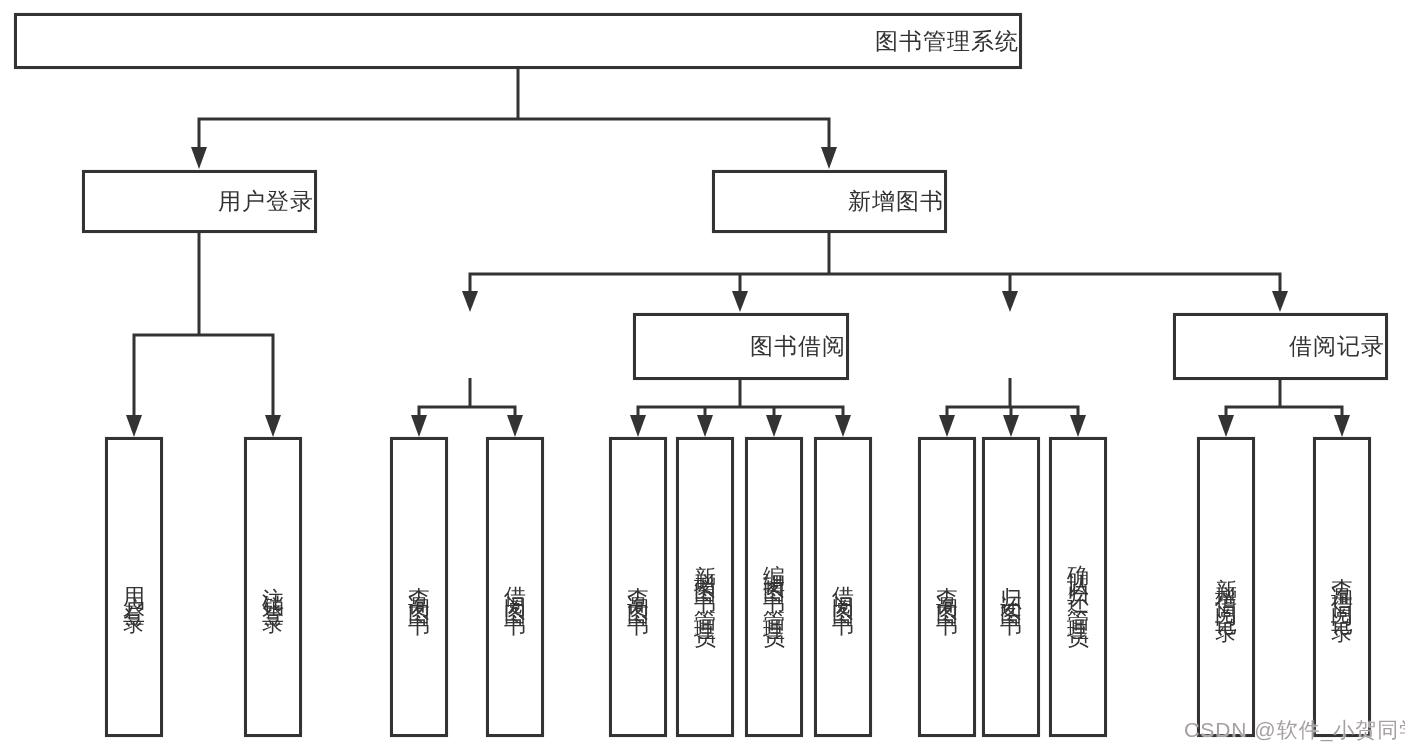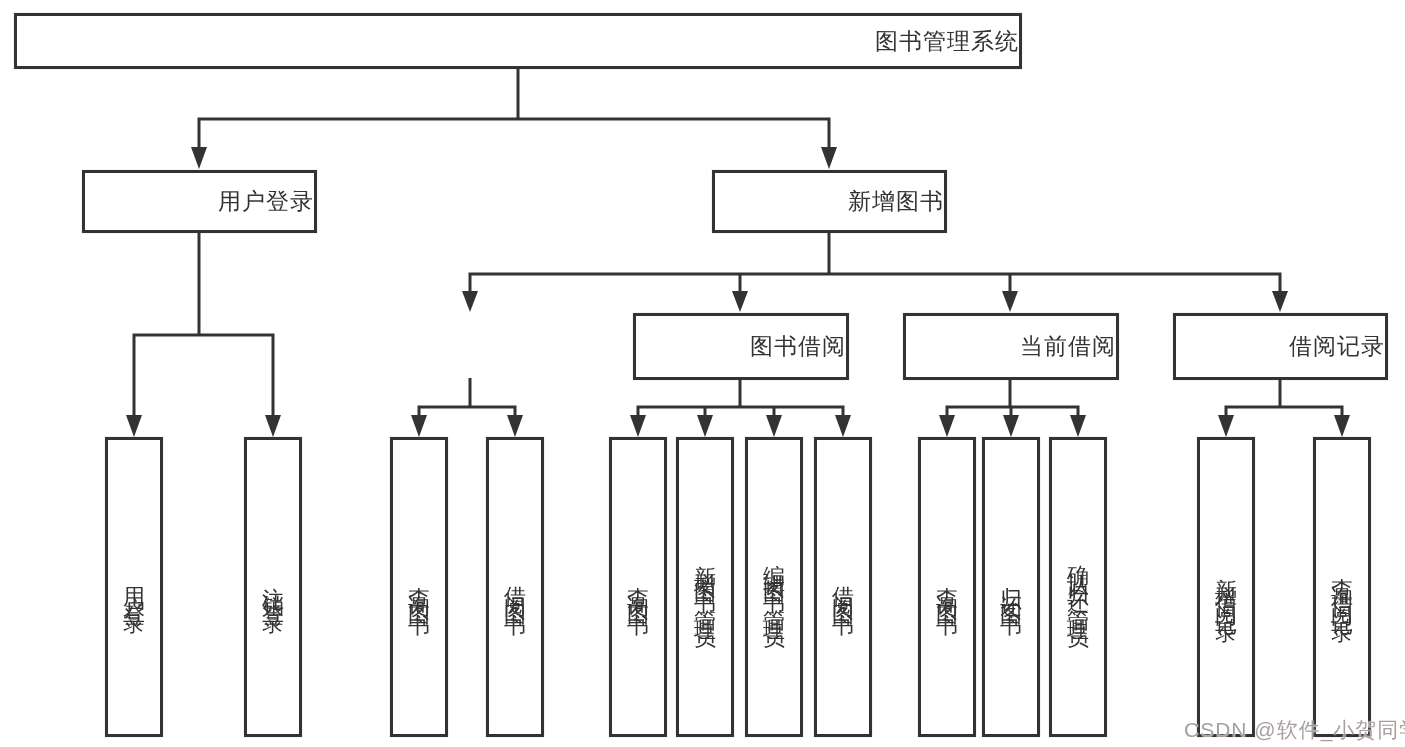--- a/index.html
+++ b/index.html
@@ -160,23 +160,20 @@
   <div class="node n-l2a">
     <span>用户登录</span>
   </div>
   <div class="node n-l2b">
     <span>新增图书</span>
   </div>
 
   <div class="node n-l3b">
     <span>图书借阅</span>
   </div>
-  <div class="node n-l3c">
-    <span>当前借阅</span>
-  </div>
   <div class="node n-l3d">
     <span>借阅记录</span>
   </div>
 
   <div class="leaf lf1">
     <span class="vtext">用户登录</span>
   </div>
   <div class="leaf lf2">
     <span class="vtext">注销登录</span>
   </div>

